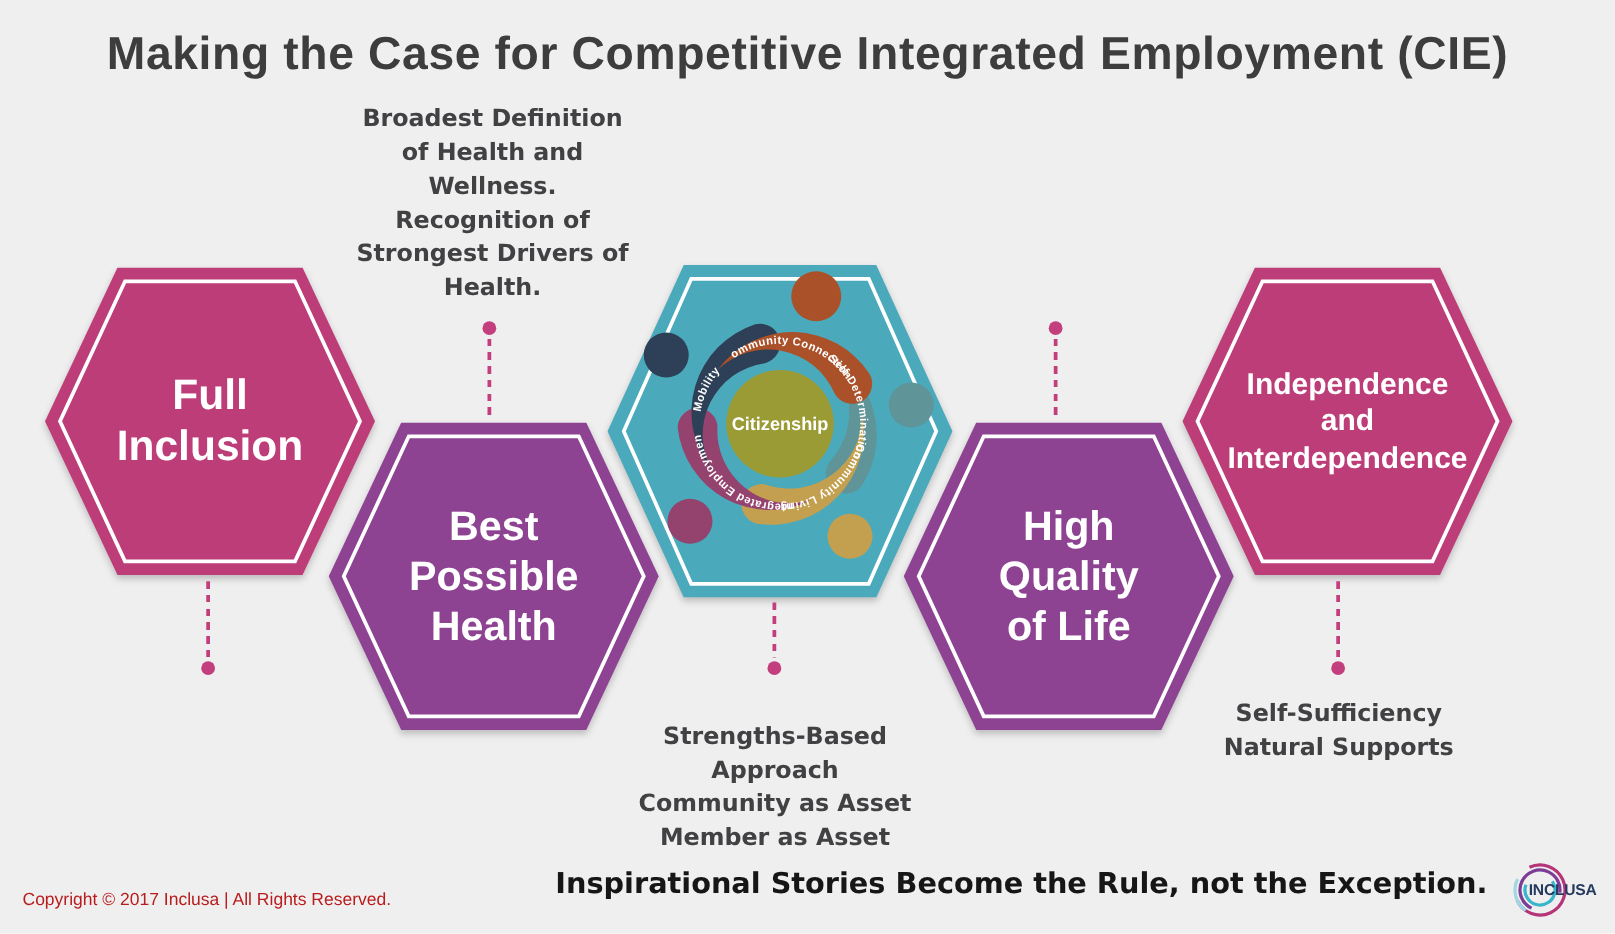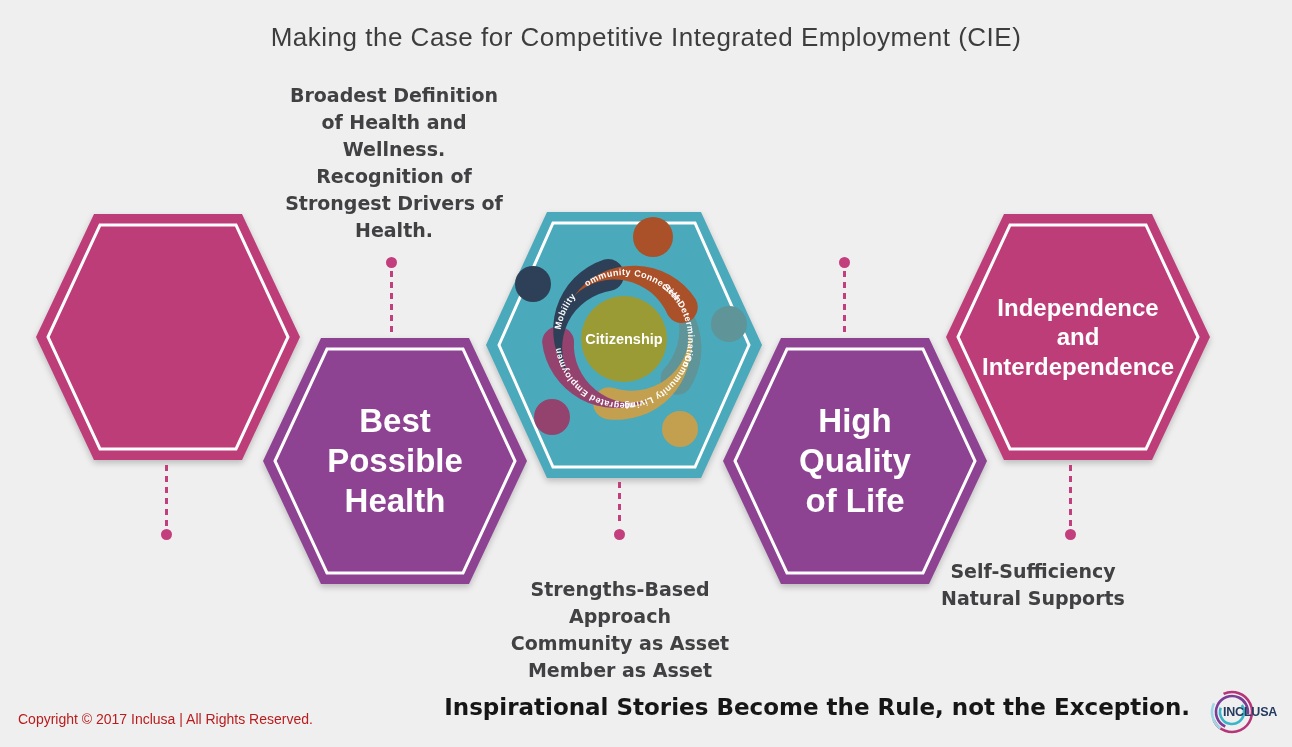--- a/index.html
+++ b/index.html
@@ -1,20 +1,20 @@
 <!DOCTYPE html>
 <html><head>
 <meta charset="utf-8">
 <style>
   html,body{margin:0;padding:0;}
   body{font-family:"Liberation Sans",sans-serif;}
   #slide{position:relative;width:1292px;height:747px;background:var(--background,#f0eff0);overflow:hidden;}
 
   .title{position:absolute;top:22px;left:0;width:100%;text-align:center;
-    font-size:26px;font-weight:400;color:var(--title_text,#3d3d3d);letter-spacing:.5px;}
+    font-size:37px;font-weight:700;color:var(--title_text,#3d3d3d);letter-spacing:.5px;}
 
   .hex{position:absolute;filter:drop-shadow(0 3px 3px rgba(0,0,0,.22));}
   .hex-label{position:absolute;display:flex;align-items:center;justify-content:center;
     text-align:center;color:var(--hex_label_text,#fff);font-weight:700;
     white-space:pre-line;line-height:1.22;pointer-events:none;}
   .hl1{font-size:34px;} .hl2{font-size:33px;} .hl5{font-size:24px;}
 
   .annotation{position:absolute;text-align:center;color:var(--annotation_text,#414042);
     font-family:"DejaVu Sans",sans-serif;font-weight:700;font-size:19px;line-height:27px;
     white-space:pre-line;}
@@ -101,20 +101,22 @@
   <svg class="hex" style="left:263px;top:338px;" width="264" height="246" viewBox="0 0 264 246">
     <polygon points="0,123 58,0 206,0 264,123 206,246 58,246" fill="#8d4392"></polygon>
     <polygon points="12,123 64,11 200,11 252,123 200,235 64,235" fill="none" stroke="#ffffff" stroke-width="3"></polygon>
   </svg>
 
   <svg class="hex" style="left:723px;top:338px;" width="264" height="246" viewBox="0 0 264 246">
     <polygon points="0,123 58,0 206,0 264,123 206,246 58,246" fill="#8d4392"></polygon>
     <polygon points="12,123 64,11 200,11 252,123 200,235 64,235" fill="none" stroke="#ffffff" stroke-width="3"></polygon>
   </svg>
 
+  <div class="hex-label hl1" style="left:36px;top:214px;width:264px;height:246px;">Full
+Inclusion</div>
   <div class="hex-label hl2" style="left:263px;top:338px;width:264px;height:246px;">Best
 Possible
 Health</div>
   <div class="hex-label hl5" style="left:946px;top:214px;width:264px;height:246px;">Independence
 and
 Interdependence</div>
   <div class="hex-label hl2" style="left:723px;top:338px;width:264px;height:246px;">High
 Quality
 of Life</div>
 
@@ -130,21 +132,21 @@
   <div class="dash-line" style="left:618px;top:482px;height:44px;"></div>
   <div class="dot" style="left:614px;top:529px;"></div>
 
   <div class="dash-line" style="left:1069px;top:465px;height:61px;"></div>
   <div class="dot" style="left:1065px;top:529px;"></div>
 
   <div class="annotation" style="top:576px;left:470px;width:300px;">Strengths-Based
 Approach
 Community as Asset
 Member as Asset</div>
-  <div class="annotation" style="top:558px;left:883px;width:300px;">Self-Sufficiency
+  <div class="annotation" style="top:558px;left:921px;width:300px;">Self-Sufficiency
 Natural Supports</div>
 
   <div class="tagline">Inspirational Stories Become the Rule, not the Exception.</div>
   <div class="copyright">Copyright © 2017 Inclusa | All Rights Reserved.</div>
 
   <svg style="position:absolute;left:1208px;top:684px;" width="84" height="58" viewBox="0 0 84 58">
     <g fill="none" stroke-width="2.6">
       <circle cx="24" cy="28" r="20" stroke-dasharray="94 32" transform="rotate(-115 24 28)" stroke="#b63478"></circle>
       <circle cx="24" cy="28" r="16" stroke-dasharray="70 30" transform="rotate(115 24 28)" stroke="#7c3d96"></circle>
       <circle cx="24" cy="28" r="12" stroke-dasharray="49 26" transform="rotate(-35 24 28)" stroke="#39b6c9"></circle>

